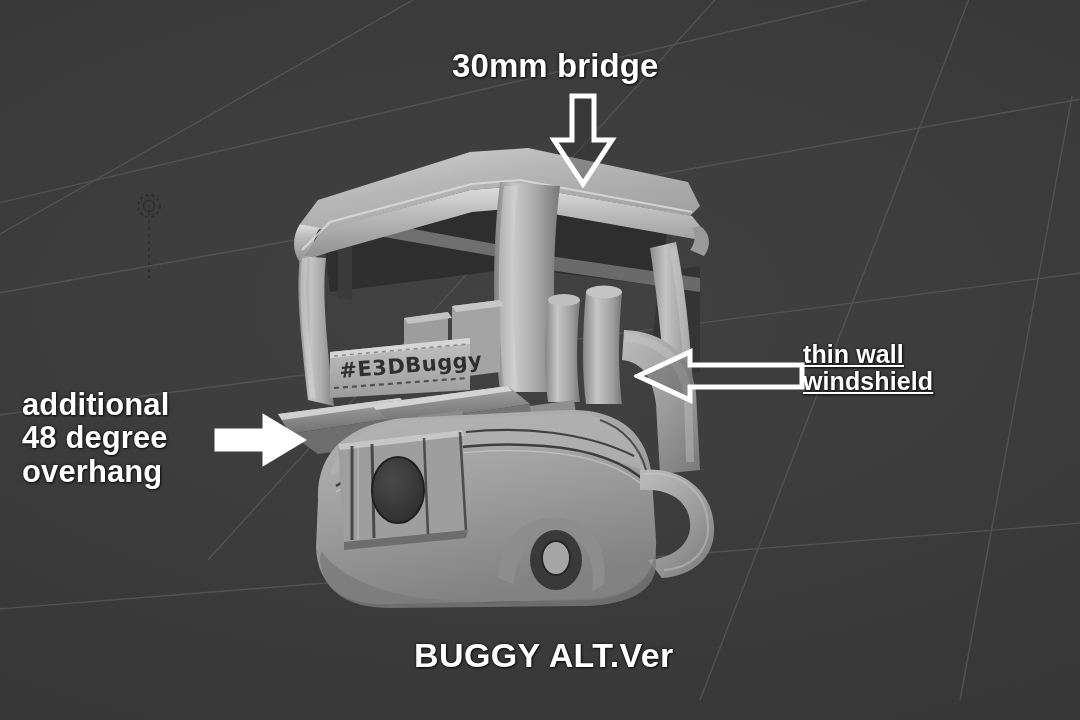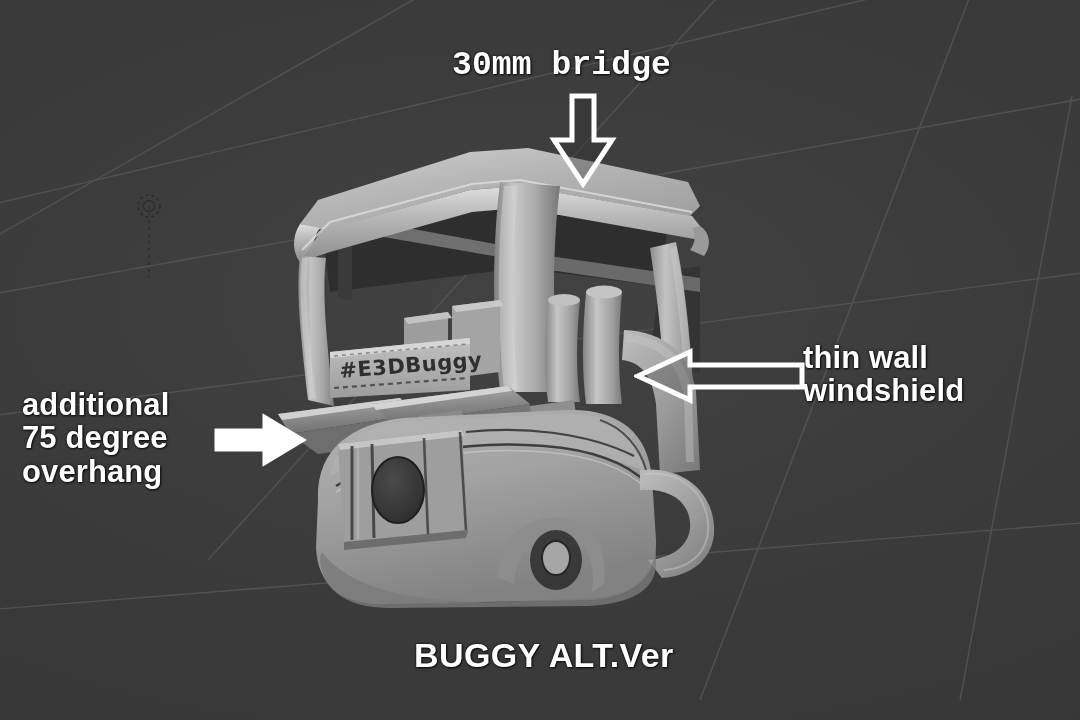--- a/index.html
+++ b/index.html
@@ -41,22 +41,22 @@
     position: absolute;
     color: #ffffff;
     font-weight: bold;
     line-height: 1.08;
     letter-spacing: .1px;
     text-shadow:
       0 0 3px rgba(0,0,0,.85),
       1px 1px 2px rgba(0,0,0,.7);
     white-space: pre-line;
   }
-  #label-bridge    { left: 452px; top: 48px;  font-size: 33px; font-family: Liberation Mono, monospace; }
-  #label-thinwall  { left: 803px; top: 341px; font-size: 31px; }
+  #label-bridge    { left: 452px; top: 48px;  font-size: 33px; }
+  #label-thinwall  { left: 803px; top: 341px; font-size: 25px; text-decoration: underline; }
   #label-overhang  { left: 22px;  top: 388px; font-size: 31px; }
   #label-title     { left: 385px; top: 637px; font-size: 34px; letter-spacing: .4px; margin-left: 29px; }
 
   .arrow-svg { position: absolute; }
   #arrow-bridge   { left: 548px; top: 92px;  width: 70px;  height: 96px; }
   #arrow-thinwall { left: 634px; top: 347px; width: 172px; height: 58px; }
   #arrow-overhang { left: 212px; top: 412px; width: 96px;  height: 56px; }
 </style>
 </head>
 <body>
@@ -250,21 +250,21 @@
   </svg>
 
   <div class="anno" id="label-thinwall">thin wall
 windshield</div>
 
   <svg class="arrow-svg" id="arrow-thinwall" viewBox="0 0 172 58">
     <path d="M 4 29 L 56 5 L 56 18 L 168 18 L 168 40 L 56 40 L 56 53 Z" fill="rgba(55,55,55,0.30)" stroke="#ffffff" stroke-width="5" stroke-linejoin="miter"></path>
   </svg>
 
   <div class="anno" id="label-overhang">additional
-75 degree
+48 degree
 overhang</div>
 
   <svg class="arrow-svg" id="arrow-overhang" viewBox="0 0 96 56">
     <path d="M 4 18 L 52 18 L 52 4 L 92 28 L 52 52 L 52 38 L 4 38 Z" fill="#ffffff" stroke="#ffffff" stroke-width="3" stroke-linejoin="miter"></path>
   </svg>
 
   <div class="anno" id="label-title">BUGGY ALT.Ver</div>
 
 </div>
 

